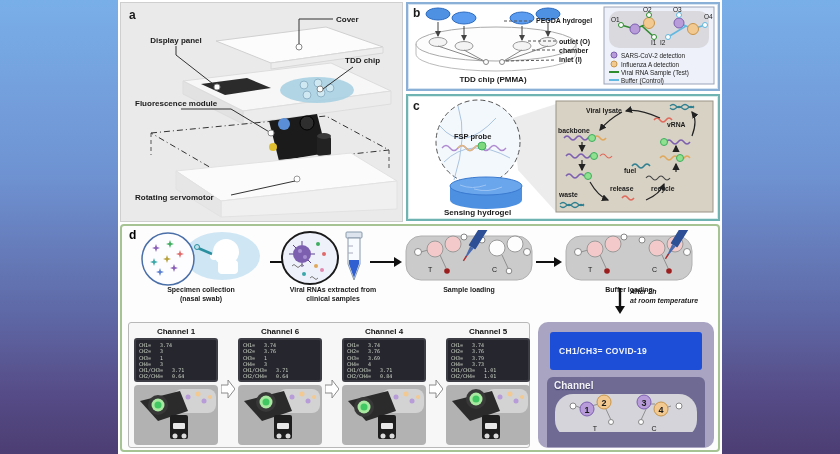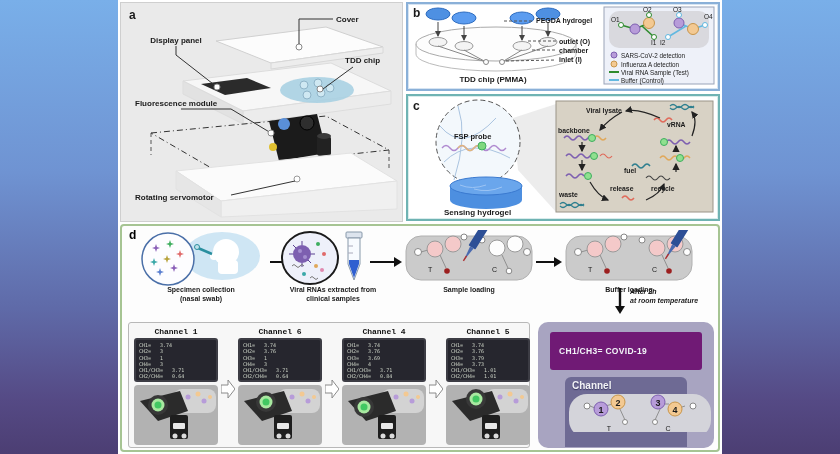--- a/index.html
+++ b/index.html
@@ -14,31 +14,31 @@
   .panel-d{left:2px;top:224px;width:600px;height:228px;background:#fdfdfd;border:2px solid #a6c493;border-radius:4px;}
   svg{display:block;}
   svg text{font-family:"Liberation Sans",sans-serif;fill:#1a1a1a;}
   .step{position:absolute;text-align:center;}
   .cap{font-size:7px;font-weight:bold;color:#1a1a1a;line-height:8.5px;}
   .note{position:absolute;font-size:7px;font-style:italic;font-weight:bold;color:#1a1a1a;line-height:8.5px;text-align:left;}
   .readout-title{position:absolute;font-size:8px;font-weight:bold;color:#1a1a1a;text-align:center;}
   .channels-box{position:absolute;left:6px;top:96px;width:402px;height:126px;background:#f7f7f7;
     border:1px solid #b8b8b8;border-radius:3px;display:flex;align-items:flex-start;padding:3px 2px;box-sizing:border-box;}
   .ch-card{width:90px;flex:0 0 auto;text-align:center;}
-  .ch-title{font-size:8px;font-weight:bold;color:#111;margin:1px 0 2px;font-family:Liberation Mono, monospace;}
+  .ch-title{font-size:8px;font-weight:bold;color:#111;margin:1px 0 2px;}
   .lcd{width:84px;height:44px;margin:0 auto;background:#26262e;border:2px solid #3c3c44;border-radius:3px;
     padding:2px 3px;box-sizing:border-box;text-align:left;}
   .lcd div{font-family:"DejaVu Sans Mono",monospace;font-size:5px;line-height:6.3px;color:#ccd3c6;white-space:pre;}
   .blk-arrow{flex:0 0 auto;align-self:center;margin-top:8px;}
   .readout-card{position:absolute;left:416px;top:96px;width:176px;height:126px;background:#a8a4c1;
     border-radius:10px;overflow:hidden;}
-  .ro-screen{margin:10px 12px 7px;height:38px;background:#701a75;border-radius:3px;
+  .ro-screen{margin:10px 12px 7px;height:38px;background:#1d4ed8;border-radius:3px;
     display:flex;flex-direction:column;justify-content:center;padding-left:9px;}
   .ro-screen div{font-size:8.5px;font-weight:bold;color:#f2f4f8;line-height:11px;letter-spacing:.3px;}
-  .ro-chpanel{margin:0 27px;height:70px;background:#6e6a94;border-radius:6px 6px 0 0;}
+  .ro-chpanel{margin:0 9px;height:70px;background:#6e6a94;border-radius:6px 6px 0 0;}
   .ro-chlabel{font-size:10px;font-weight:bold;color:#f2f2f6;padding:3px 0 1px 7px;text-shadow:0 1px 1px #3a3860;}
 </style>
 </head>
 <body>
 
 <div class="stage">
  <div class="figure">
 
   <div class="panel panel-a">
    <svg width="281" height="218" viewBox="0 0 281 218">

